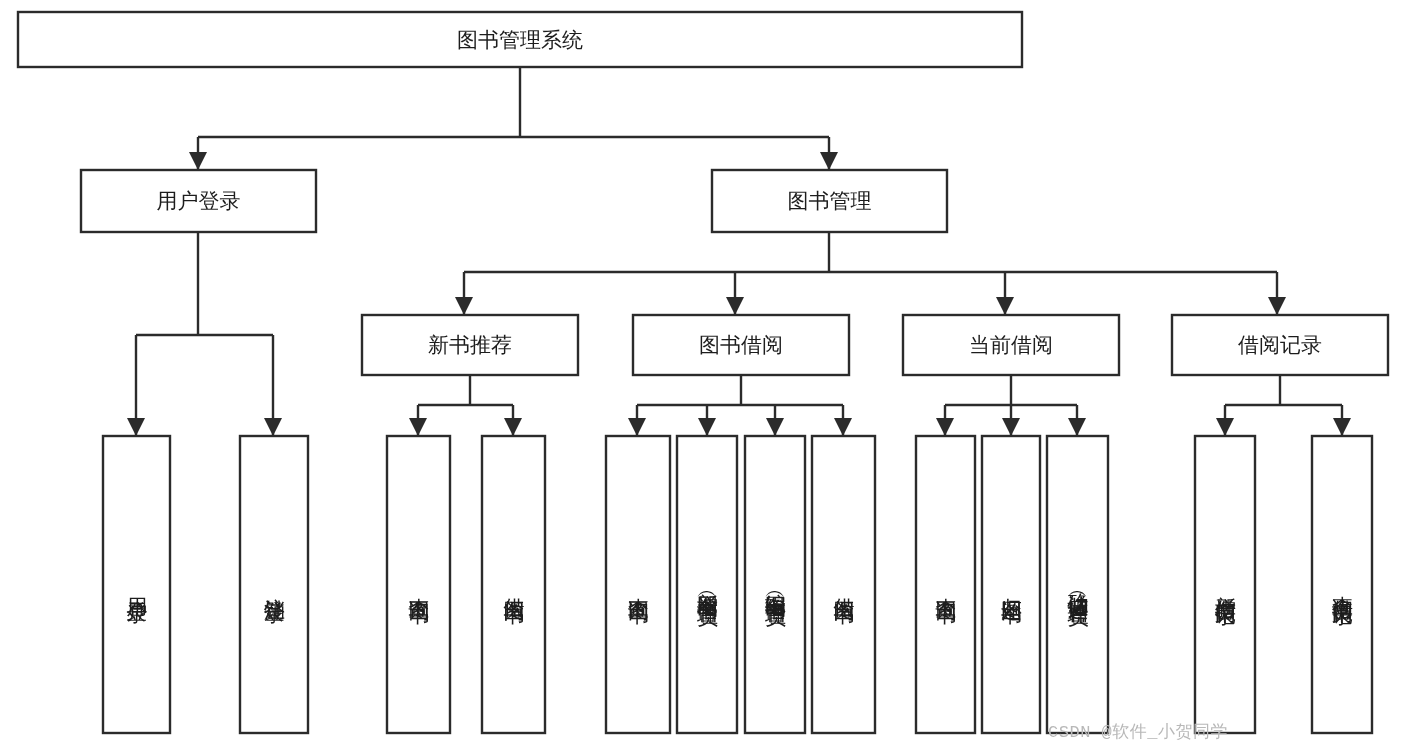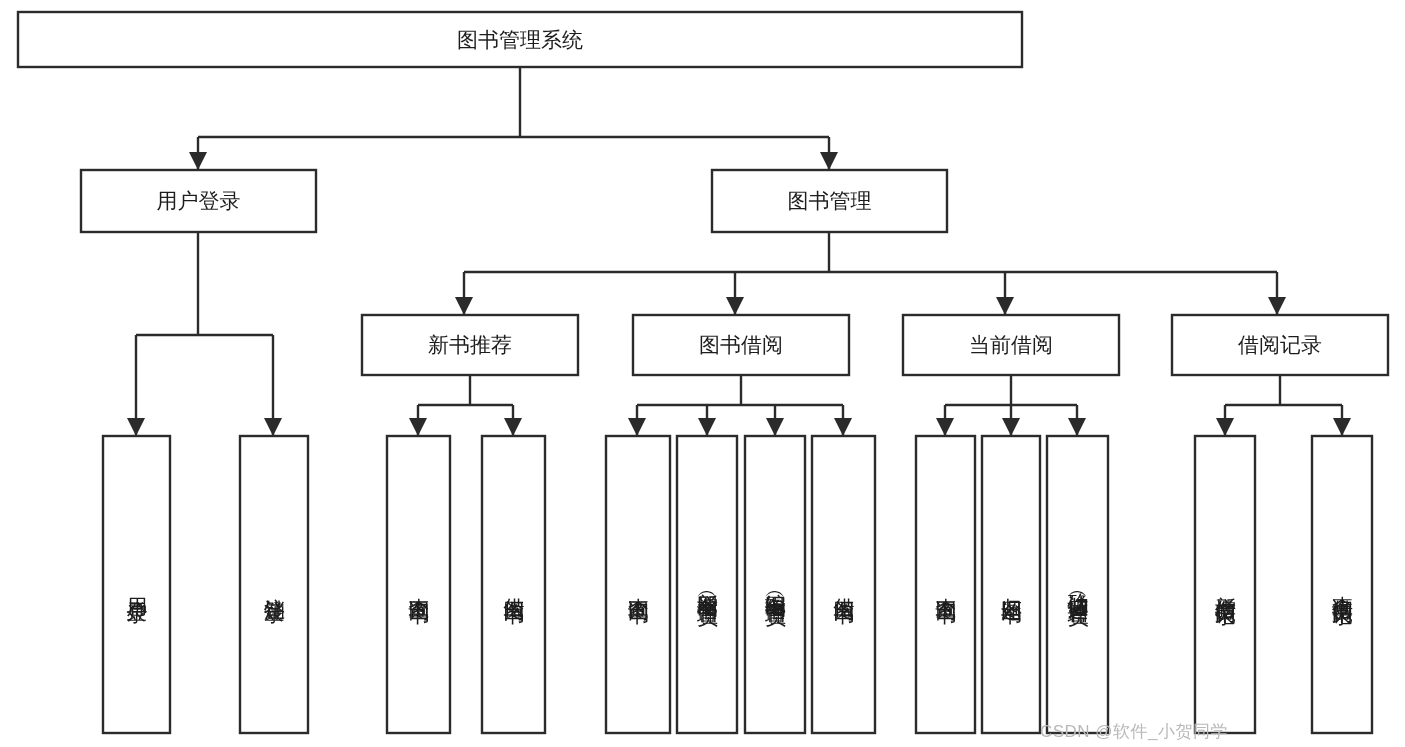--- a/index.html
+++ b/index.html
@@ -62,21 +62,21 @@
     font-size: 21px;
     line-height: 1.28;
     color: #1d1d1d;
     letter-spacing: 2px;
     white-space: nowrap;
   }
   .watermark {
     position: absolute;
     right: 8px;
     bottom: 4px;
-    font-family: Liberation Sans, sans-serif;
+    font-family: Liberation Mono, monospace;
     font-size: 17px;
     color: #b8b8b8;
     letter-spacing: 0.5px;
     white-space: nowrap;
   }
 </style>
 </head>
 <body>
 
 <div id="diagram-root">

